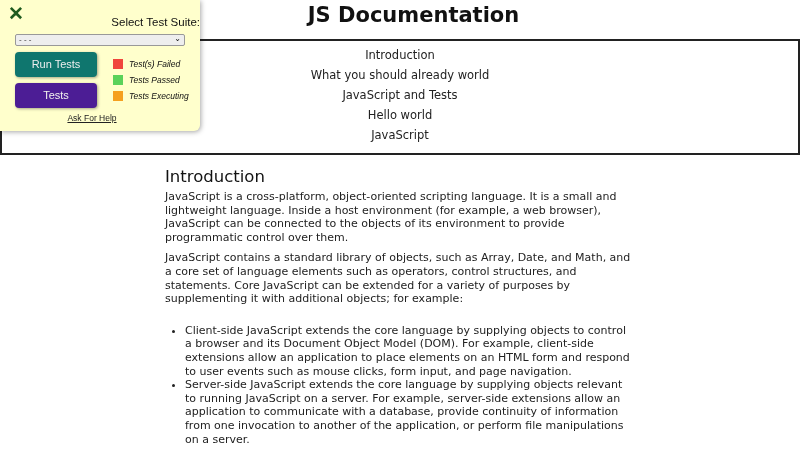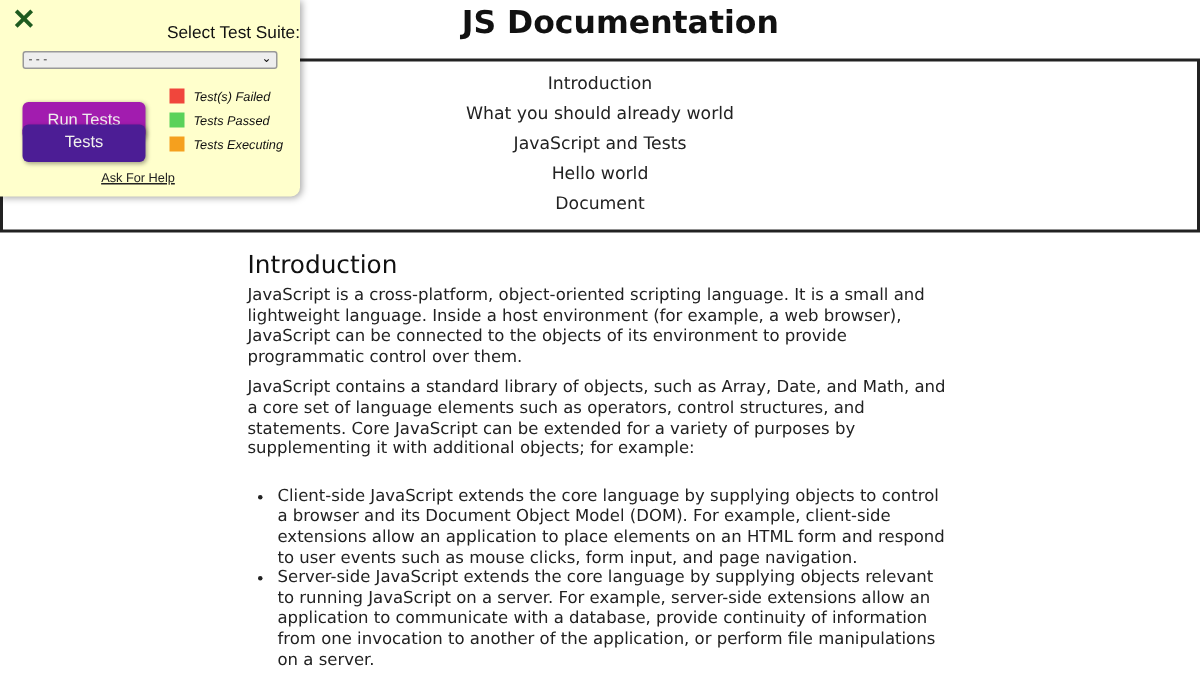--- a/index.html
+++ b/index.html
@@ -65,21 +65,21 @@
     .suite-select .chev {
       position: absolute; right: 3px; top: -1px; font-size: 8px; color: #111;
     }
     .btn {
       position: absolute; left: 15px; width: 82px; height: 25px;
       border-radius: 4px; text-align: center; line-height: 25px;
       font-size: 11px; color: #eee;
       box-shadow: 1px 1px 3px rgba(0,0,0,0.35);
       cursor: pointer;
     }
-    .btn-run { top: 68px; background: #a21caf; text-align: center; }
+    .btn-run { top: 52px; background: #0f766e; text-align: center; }
     .btn-tests { top: 83px; background: #4c1d95; color: #f2f2ee; }
     .legend { position: absolute; left: 113px; top: 56px; }
     .legend-item { display: flex; align-items: center; height: 16px; }
     .swatch { width: 10px; height: 10px; margin-right: 6px; }
     .legend-label { font-size: 8.5px; color: #111; font-style: italic; }
     .help-link {
       position: absolute; left: 0; top: 113px; width: 184px; text-align: center;
       font-size: 8.5px; color: #222; text-decoration: underline; cursor: pointer;
     }
   </style>
@@ -96,21 +96,21 @@
     <li>
         <a class="nav-item">What you should already world</a>
       </li>
     <li>
         <a class="nav-item">JavaScript and Tests</a>
       </li>
     <li>
         <a class="nav-item">Hello world</a>
       </li>
     <li>
-        <a class="nav-item">Document</a>
+        <a class="nav-item">JavaScript</a>
       </li>
   </ul>
 </nav>
 
 <main class="main">
   <section>
     <h2 class="section-title">Introduction</h2>
     <p>JavaScript is a cross-platform, object-oriented scripting language. It is a small and lightweight language. Inside a host environment (for example, a web browser), JavaScript can be connected to the objects of its environment to provide programmatic control over them.</p>
     <p>JavaScript contains a standard library of objects, such as Array, Date, and Math, and a core set of language elements such as operators, control structures, and statements. Core JavaScript can be extended for a variety of purposes by supplementing it with additional objects; for example:</p>
     <ul>

